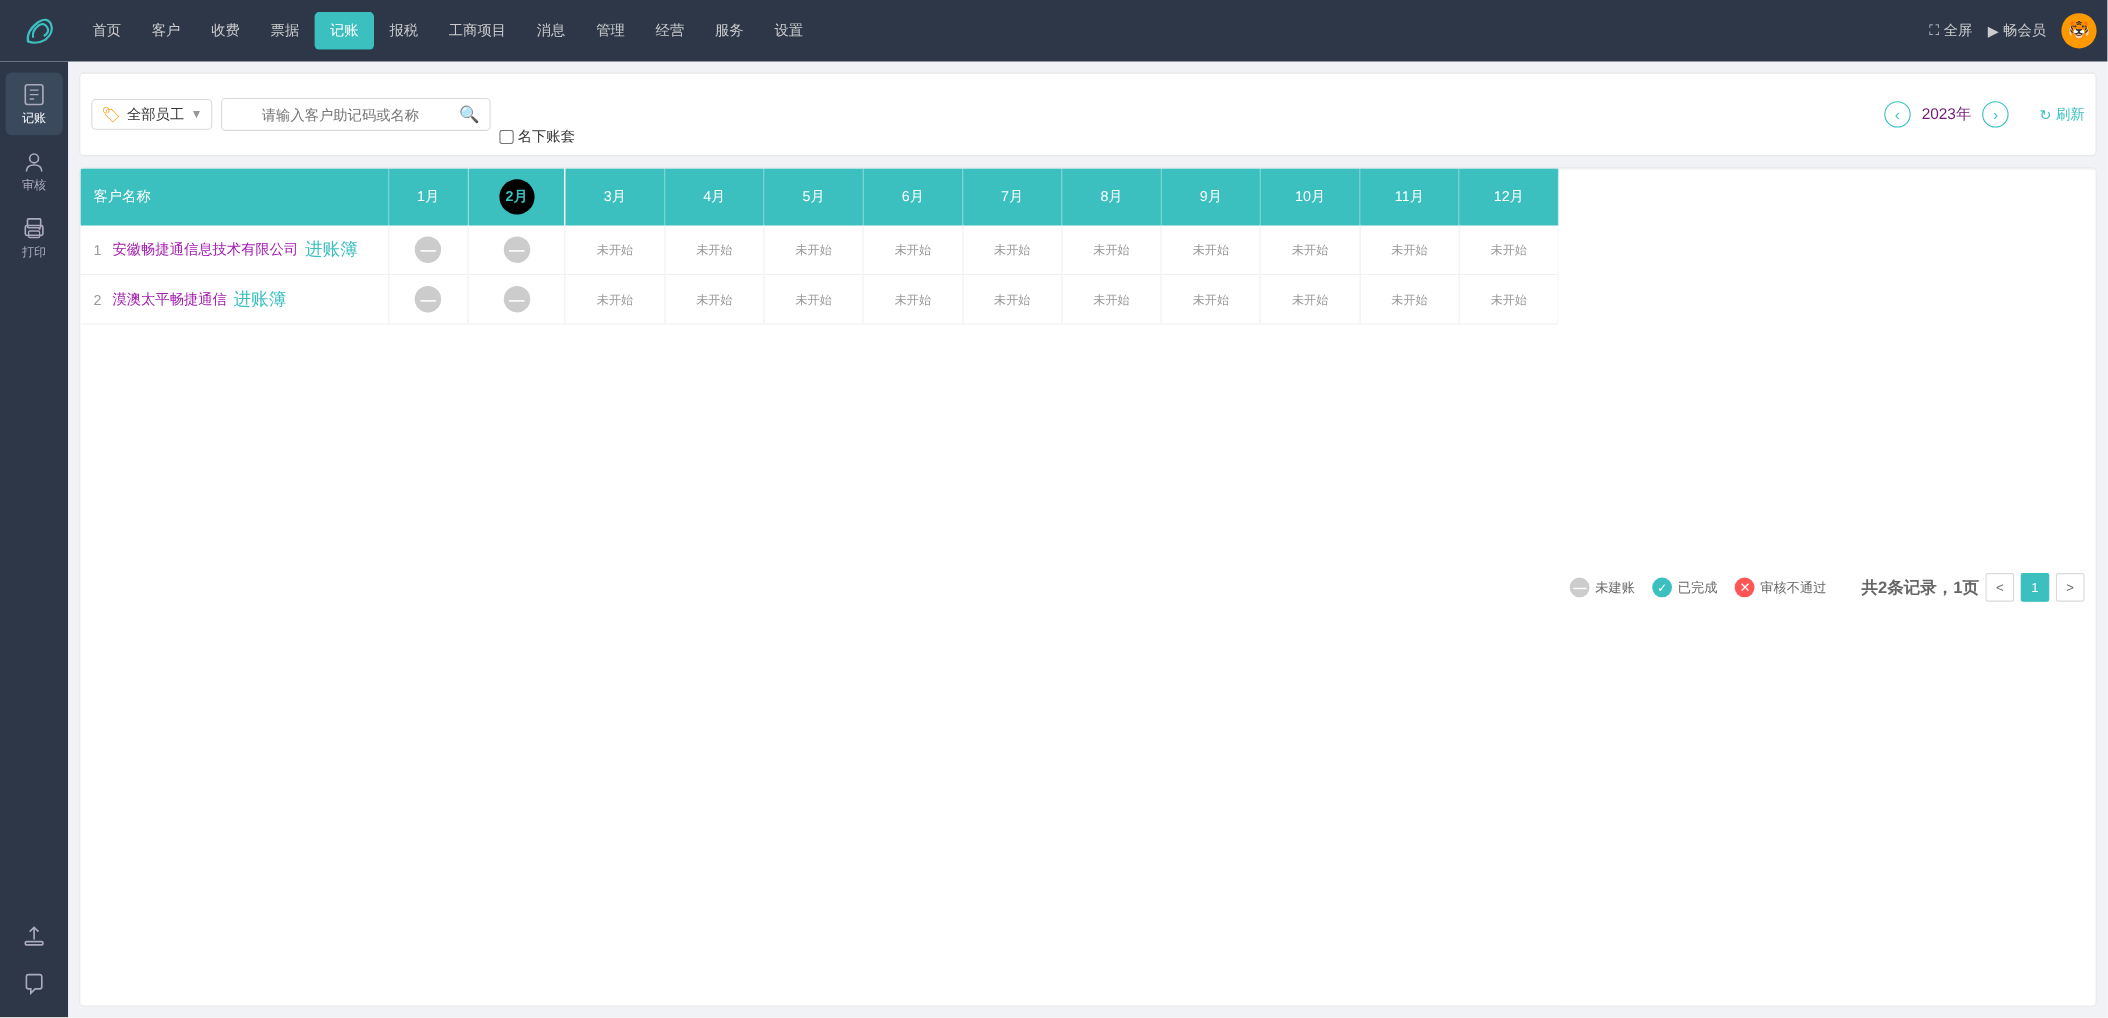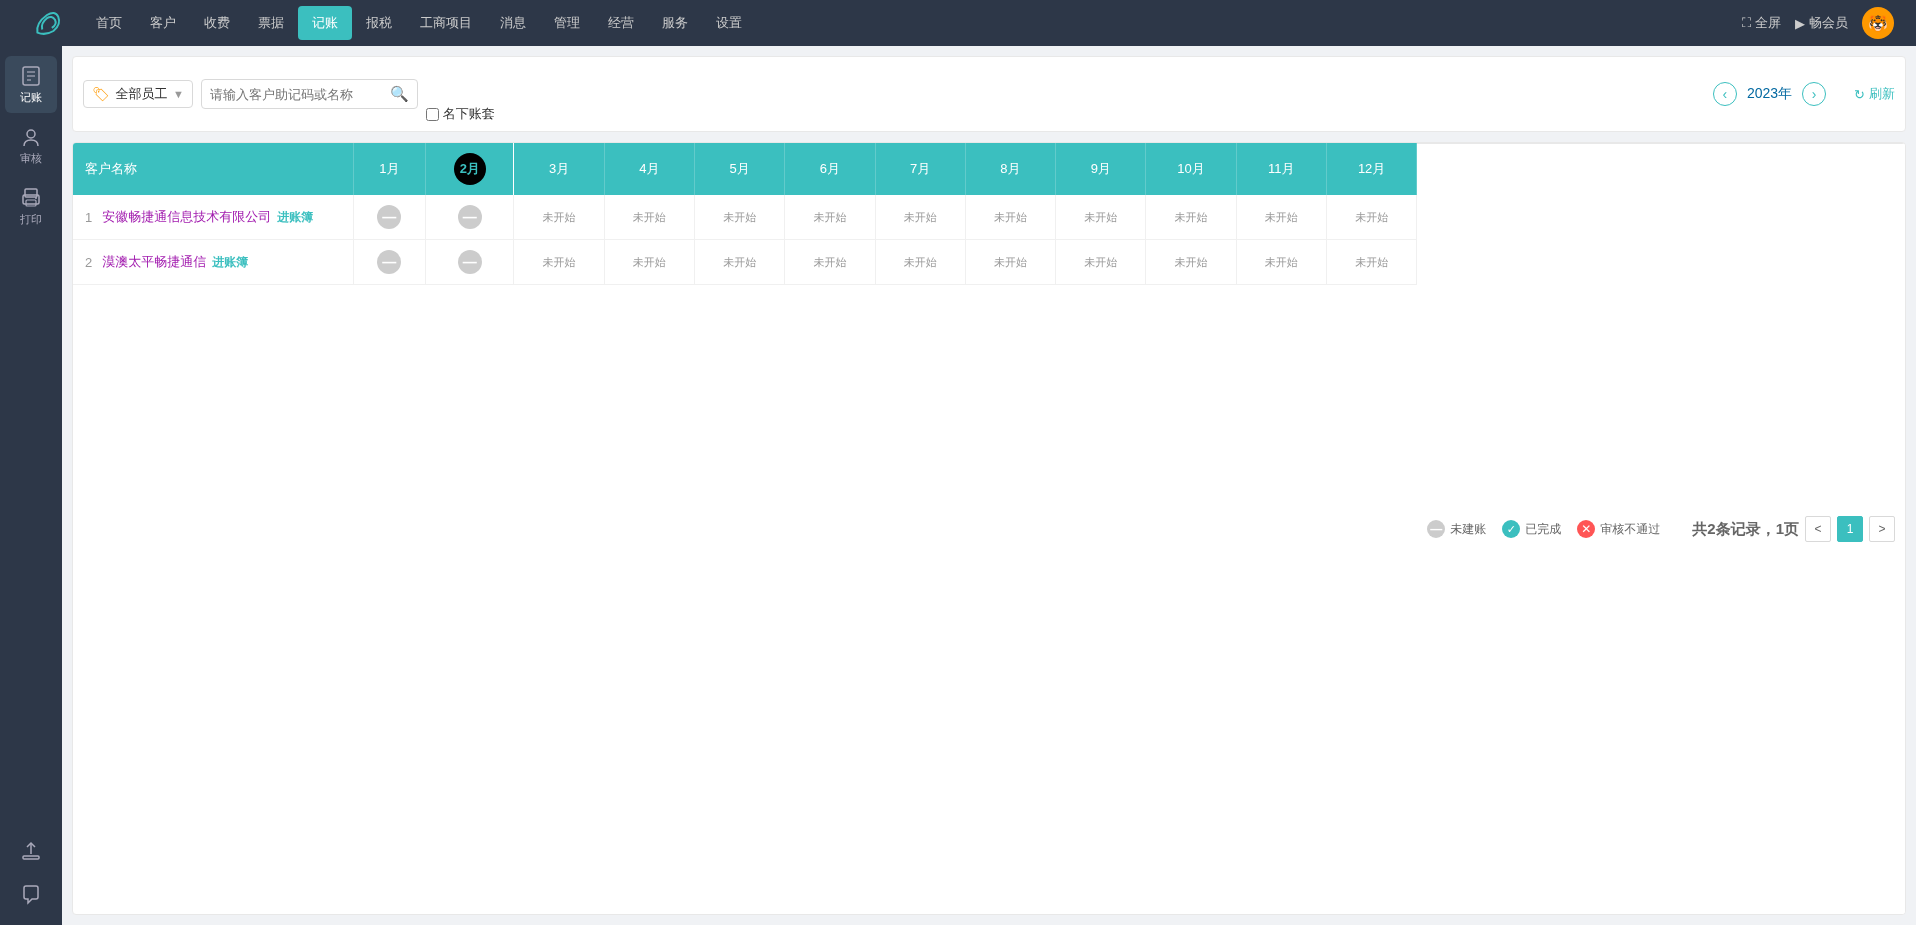--- a/index.html
+++ b/index.html
@@ -1,24 +1,24 @@
 <!DOCTYPE html>
 <html><head>
   <meta charset="utf-8">
   <style>
     * { box-sizing: border-box; margin: 0; padding: 0; }
     body { font-family: 'Microsoft YaHei', Arial, sans-serif; font-size: 13px; background: #f0f2f5; height: 925px; display: flex; flex-direction: column; overflow: hidden; }
 
     
     .top-nav {
       background: #2d3748;
-      height: 46px;
-      display: flex;
-      align-items: center;
-      padding: 0 22px;
+      height: 56px;
+      display: flex;
+      align-items: center;
+      padding: 0 10px;
       flex-shrink: 0;
       color: #ccc;
     }
     .top-nav .logo {
       width: 50px;
       display: flex;
       align-items: center;
       justify-content: center;
       margin-right: 10px;
     }
@@ -158,20 +158,21 @@
       font-size: 14px;
     }
     .toolbar-select .select-label { flex: 1; font-size: 13px; color: #333; text-align: center; }
     .toolbar-select .select-arrow { color: #999; font-size: 11px; }
     .search-input-wrapper {
       display: flex;
       align-items: center;
       border: 1px solid #d9d9d9;
       border-radius: 4px;
       background: #fff;
+      padding-left: 28px;
     }
     .search-input {
       border: none;
       outline: none;
       padding: 5px 8px;
       font-size: 13px;
       color: #999;
       width: 180px;
       background: transparent;
     }
@@ -205,21 +206,21 @@
       border-radius: 50%;
       border: 1px solid #3bbfbf;
       background: #fff;
       color: #3bbfbf;
       cursor: pointer;
       display: flex;
       align-items: center;
       justify-content: center;
       font-size: 14px;
     }
-    .year-text { font-size: 14px; color: #0369a1; }
+    .year-text { font-size: 14px; color: #701a75; }
     .refresh-btn {
       display: flex;
       align-items: center;
       gap: 4px;
       color: #3bbfbf;
       cursor: pointer;
       font-size: 13px;
       margin-left: 20px;
     }
 
@@ -293,22 +294,21 @@
       display: flex;
       align-items: center;
       gap: 6px;
     }
     .row-num { color: #999; margin-right: 4px; }
     .customer-name { color: #a21caf; text-align: center; }
     .enter-link {
       color: #3bbfbf;
       cursor: pointer;
       text-decoration: none;
-      font-size: 12px;
-      font-weight: bold;
+      font-size: 16px;
     }
     .status-dot {
       display: inline-flex;
       align-items: center;
       justify-content: center;
       width: 24px;
       height: 24px;
       border-radius: 50%;
       background: #ccc;
       color: #fff;

